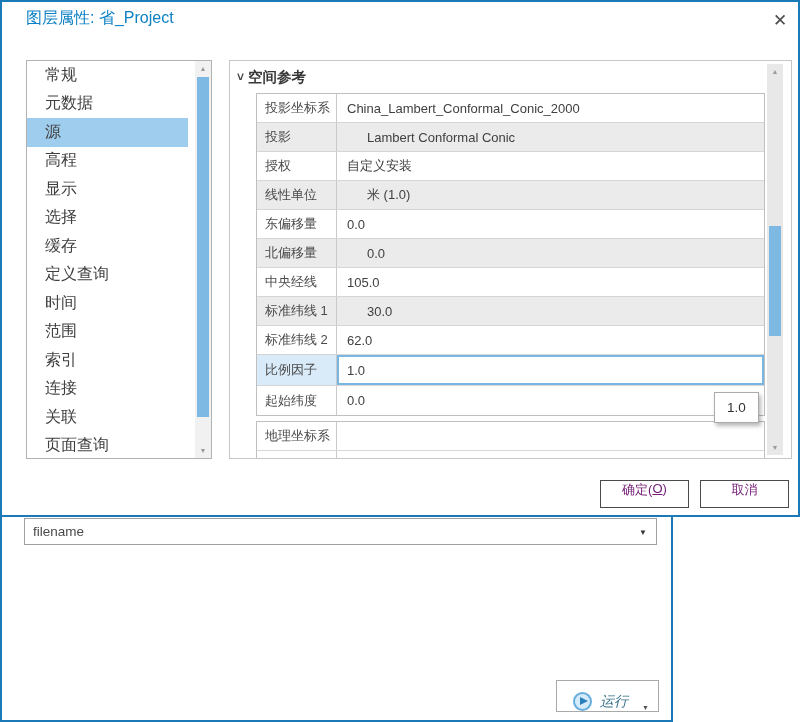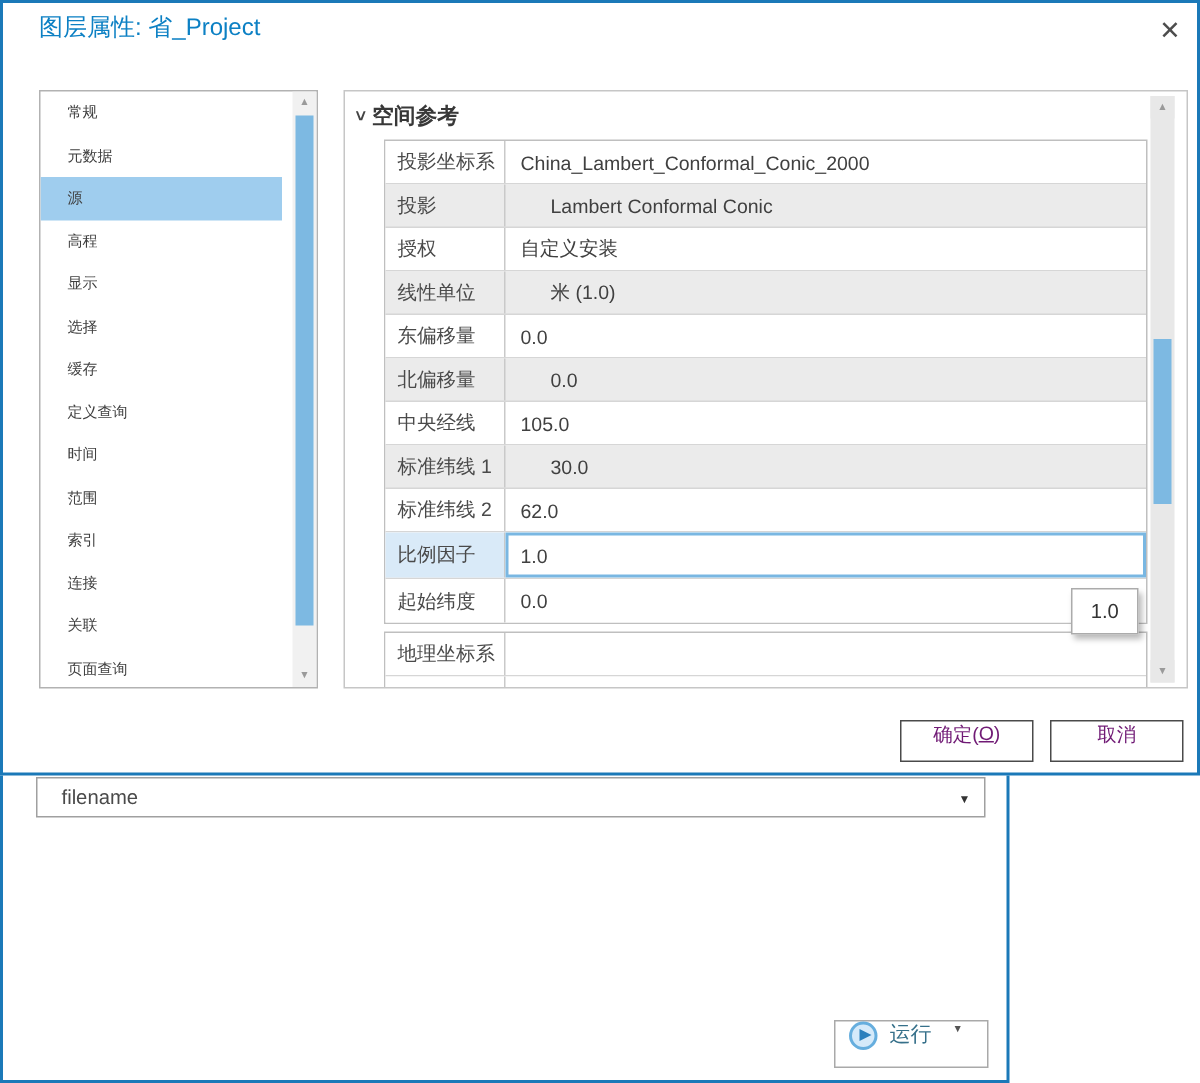--- a/index.html
+++ b/index.html
@@ -5,45 +5,45 @@
   * { margin:0; padding:0; box-sizing:border-box; }
   body { font-family:"Liberation Sans", sans-serif; background:#fff; }
   #stage { position:relative; width:800px; height:722px; background:#fff; overflow:hidden; }
 
   
   .tool-window { position:absolute; left:0; top:398px; width:673px; height:324px;
                  background:#fff; border:2px solid #1b79b8; z-index:1; }
   .combo { position:absolute; left:24px; top:518px; width:633px; height:27px;
            background:#fff; border:1px solid #a0a0a0; z-index:1;
            display:flex; align-items:center; font-size:13.5px; color:#4a4a4a;
-           padding-left:16px; cursor:pointer; }
+           padding-left:8px; cursor:pointer; }
   .combo .arrow { position:absolute; right:9px; top:9px; font-size:8px; color:#333; }
   .run-btn { position:absolute; left:556px; top:680px; width:103px; height:32px; z-index:1;
-             background:#fff; border:1px solid #a9a9a9; display:flex; align-items:flex-start;
-             justify-content:flex-start; padding-left:9px; cursor:pointer; }
+             background:#fff; border:1px solid #a9a9a9; display:flex; align-items:flex-end;
+             justify-content:flex-start; padding-left:16px; cursor:pointer;font-style:italic; }
   .play-circle { width:19px; height:19px; border-radius:50%; background:#d5eafa;
                  border:2px solid #66aede; position:relative; flex:none; }
   .play-circle .tri { position:absolute; left:5px; top:3.2px; width:0; height:0;
                       border-left:8px solid #2a80bd; border-top:4.5px solid transparent;
                       border-bottom:4.5px solid transparent; }
   .run-label { font-size:14px; color:#36708a; margin-left:8px; }
   .run-caret { font-size:7px; color:#555; margin-left:14px; margin-top:2px; }
 
   
   .dialog { position:absolute; left:0; top:0; width:800px; height:517px;
             background:#fff; border:2px solid #1b79b8; z-index:2; }
   .dlg-title { position:absolute; left:24px; top:6px; font-size:16px; color:#0c80c4; }
   .dlg-close { position:absolute; left:766px; top:8px; font-size:17px; color:#4d4d4d;
                cursor:pointer; width:24px; text-align:center; }
 
   
   .sidebar { position:absolute; left:24px; top:58px; width:186px; height:399px;
              border:1px solid #b2b2b2; background:#fff; overflow:hidden; }
   .sb-item { height:28.5px; display:flex; align-items:center; padding-left:18px;
-             font-size:10px; color:#3f3f3f; width:161px; cursor:pointer; }
+             font-size:16px; color:#3f3f3f; width:161px; cursor:pointer; }
   .sb-item.selected { background:#9fcdee; }
   .sb-scroll { position:absolute; top:0; right:0; bottom:0; width:16px; background:#f1f1f1; }
   .sb-up, .sb-down { position:absolute; left:0; width:16px; height:15px; text-align:center;
                      font-size:7px; color:#9a9a9a; line-height:15px; cursor:pointer; }
   .sb-up { top:0; } .sb-down { bottom:0; }
   .sb-thumb { position:absolute; left:2px; top:16px; width:12px; height:340px;
               background:#7db9e2; cursor:pointer; }
 
   
   .panel { position:absolute; left:227px; top:58px; width:563px; height:399px;

